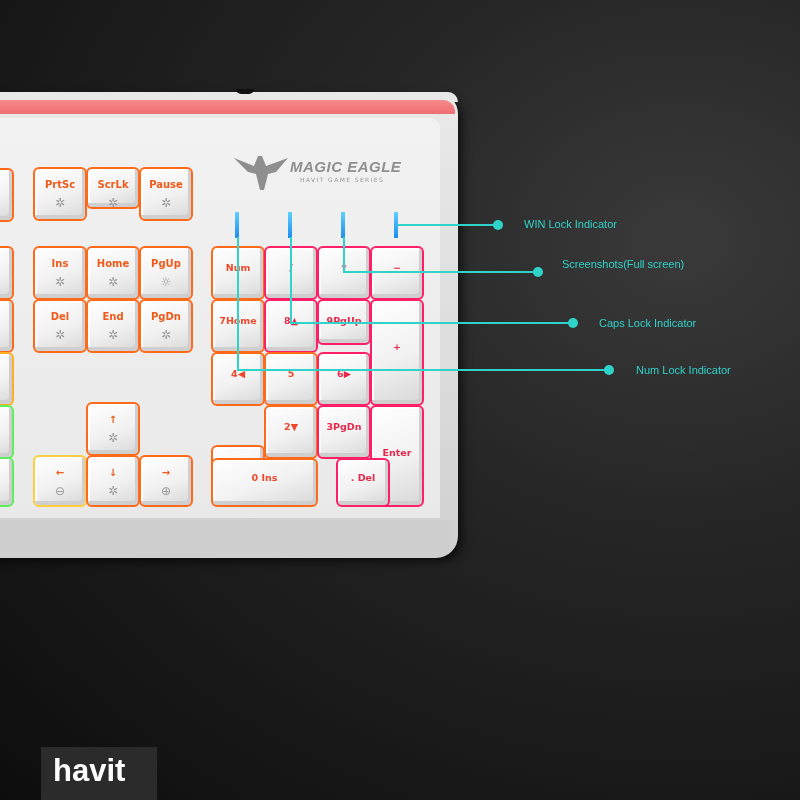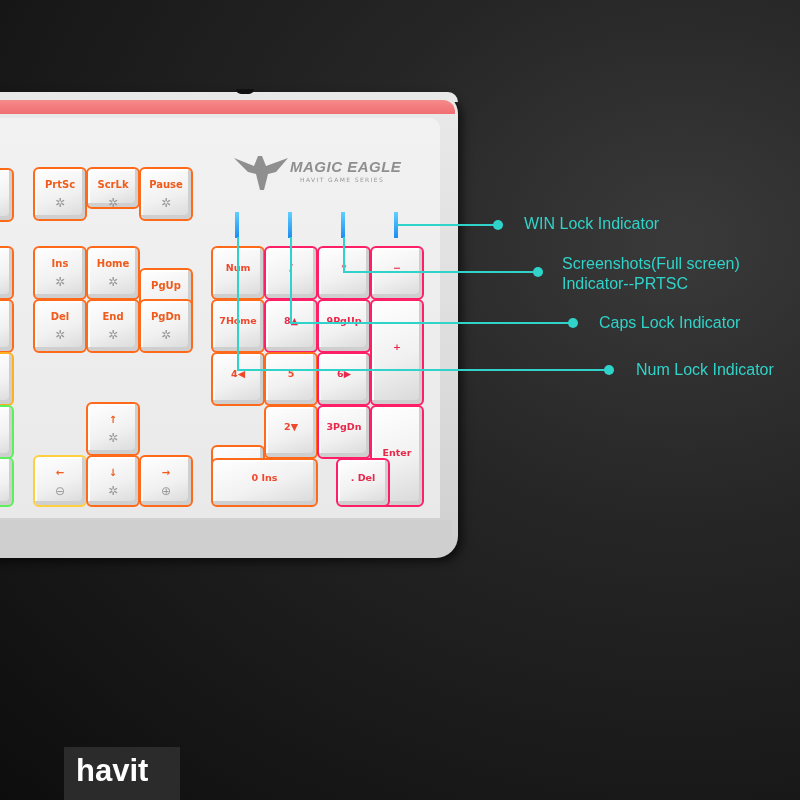--- a/index.html
+++ b/index.html
@@ -24,22 +24,22 @@
     box-shadow:inset -3px -4px 0 #cfcfcf, inset 2px 2px 0 #fff;}
   .key .lbl{position:absolute;left:0;right:0;top:10px;text-align:center;font-size:10px;font-weight:bold;color:#f05a1a;}
   .key .ico{position:absolute;left:0;right:0;top:27px;text-align:center;font-size:12px;color:#9a9a9a;}
   .np .lbl{color:#f0482a;font-size:9.5px;}
   .pink{border-color:#ff1f66;}
   .pink .lbl{color:#e8284a;}
   .green{border-color:#5cf05c;}
   .ind{position:absolute;width:4px;height:26px;background:linear-gradient(180deg,#5fd0ff,#1e8cf0);top:212px;}
   .cline{position:absolute;background:#2fd3c9;}
   .dot{position:absolute;width:10px;height:10px;border-radius:50%;background:#2fd3c9;}
-  .callout{position:absolute;color:#2fd3c9;font-family:"Liberation Sans",sans-serif;font-size:16px;line-height:20px;white-space:nowrap;}
-  .brand{position:absolute;left:41px;top:747px;width:116px;height:53px;background:#2b2b2b;margin-left:23px;}
+  .callout{position:absolute;color:#2fd3c9;font-family:"Liberation Sans",sans-serif;font-size:11px;line-height:20px;white-space:nowrap;}
+  .brand{position:absolute;left:41px;top:747px;width:116px;height:53px;background:#2b2b2b;}
   .brand span{position:absolute;left:12px;top:6px;font-family:"Liberation Sans",sans-serif;font-weight:bold;font-size:31px;color:#fff;letter-spacing:0px;}
 </style>
 </head>
 <body>
 
 <div class="kb"></div>
 <div class="kb-top"></div>
 <div class="kb-stripe"></div>
 <div class="notch"></div>
 <div class="plate"></div>
@@ -74,21 +74,21 @@
 </div>
 
 <div class="key" style="left:33px;top:246px;width:54px;height:54px;">
   <span class="lbl">Ins</span>
   <span class="ico">✲</span>
 </div>
 <div class="key" style="left:86px;top:246px;width:54px;height:54px;">
   <span class="lbl">Home</span>
   <span class="ico">✲</span>
 </div>
-<div class="key" style="left:139px;top:246px;width:54px;height:54px;margin-top:22px;">
+<div class="key" style="left:139px;top:246px;width:54px;height:54px;">
   <span class="lbl">PgUp</span>
   <span class="ico">☼</span>
 </div>
 <div class="key" style="left:33px;top:299px;width:54px;height:54px;">
   <span class="lbl">Del</span>
   <span class="ico">✲</span>
 </div>
 <div class="key" style="left:86px;top:299px;width:54px;height:54px;">
   <span class="lbl">End</span>
   <span class="ico">✲</span>
@@ -127,21 +127,21 @@
 <div class="key np pink" style="left:370px;top:246px;width:54px;height:54px;">
     <span class="lbl" style="top:14px">−</span>
   </div>
 
 <div class="key np" style="left:211px;top:299px;width:54px;height:54px;">
     <span class="lbl" style="top:14px">7Home</span>
   </div>
 <div class="key np pink" style="left:264px;top:299px;width:54px;height:54px;">
     <span class="lbl" style="top:14px">8▲</span>
   </div>
-<div class="key np pink" style="left:317px;top:299px;width:54px;height:54px;">
+<div class="key np pink" style="left:317px;top:299px;width:54px;height:46px;">
     <span class="lbl" style="top:14px">9PgUp</span>
   </div>
 <div class="key np pink" style="left:370px;top:299px;width:54px;height:107px;">
     <span class="lbl" style="top:40px">+</span>
   </div>
 
 <div class="key np" style="left:211px;top:352px;width:54px;height:54px;">
     <span class="lbl" style="top:14px">4◀</span>
   </div>
 <div class="key np" style="left:264px;top:352px;width:54px;height:54px;">
@@ -187,20 +187,19 @@
 <div class="cline" style="left:290px;top:322px;width:283px;height:2px;"></div>
 <div class="dot" style="left:568px;top:318px;"></div>
 
 <div class="cline" style="left:237px;top:237px;width:2px;height:133px;"></div>
 <div class="cline" style="left:237px;top:369px;width:372px;height:2px;"></div>
 <div class="dot" style="left:604px;top:365px;"></div>
 
 <div class="callout" style="left:524px;top:214px;">WIN Lock Indicator</div>
 <div class="callout" style="left:562px;top:254px;">
   <div>Screenshots(Full screen)</div>
-  <div>Indicator--PRTSC</div>
 </div>
 <div class="callout" style="left:599px;top:313px;">Caps Lock Indicator</div>
 <div class="callout" style="left:636px;top:360px;">Num Lock Indicator</div>
 
 <div class="brand">
   <span>havit</span>
 </div>
 
 </body></html>

